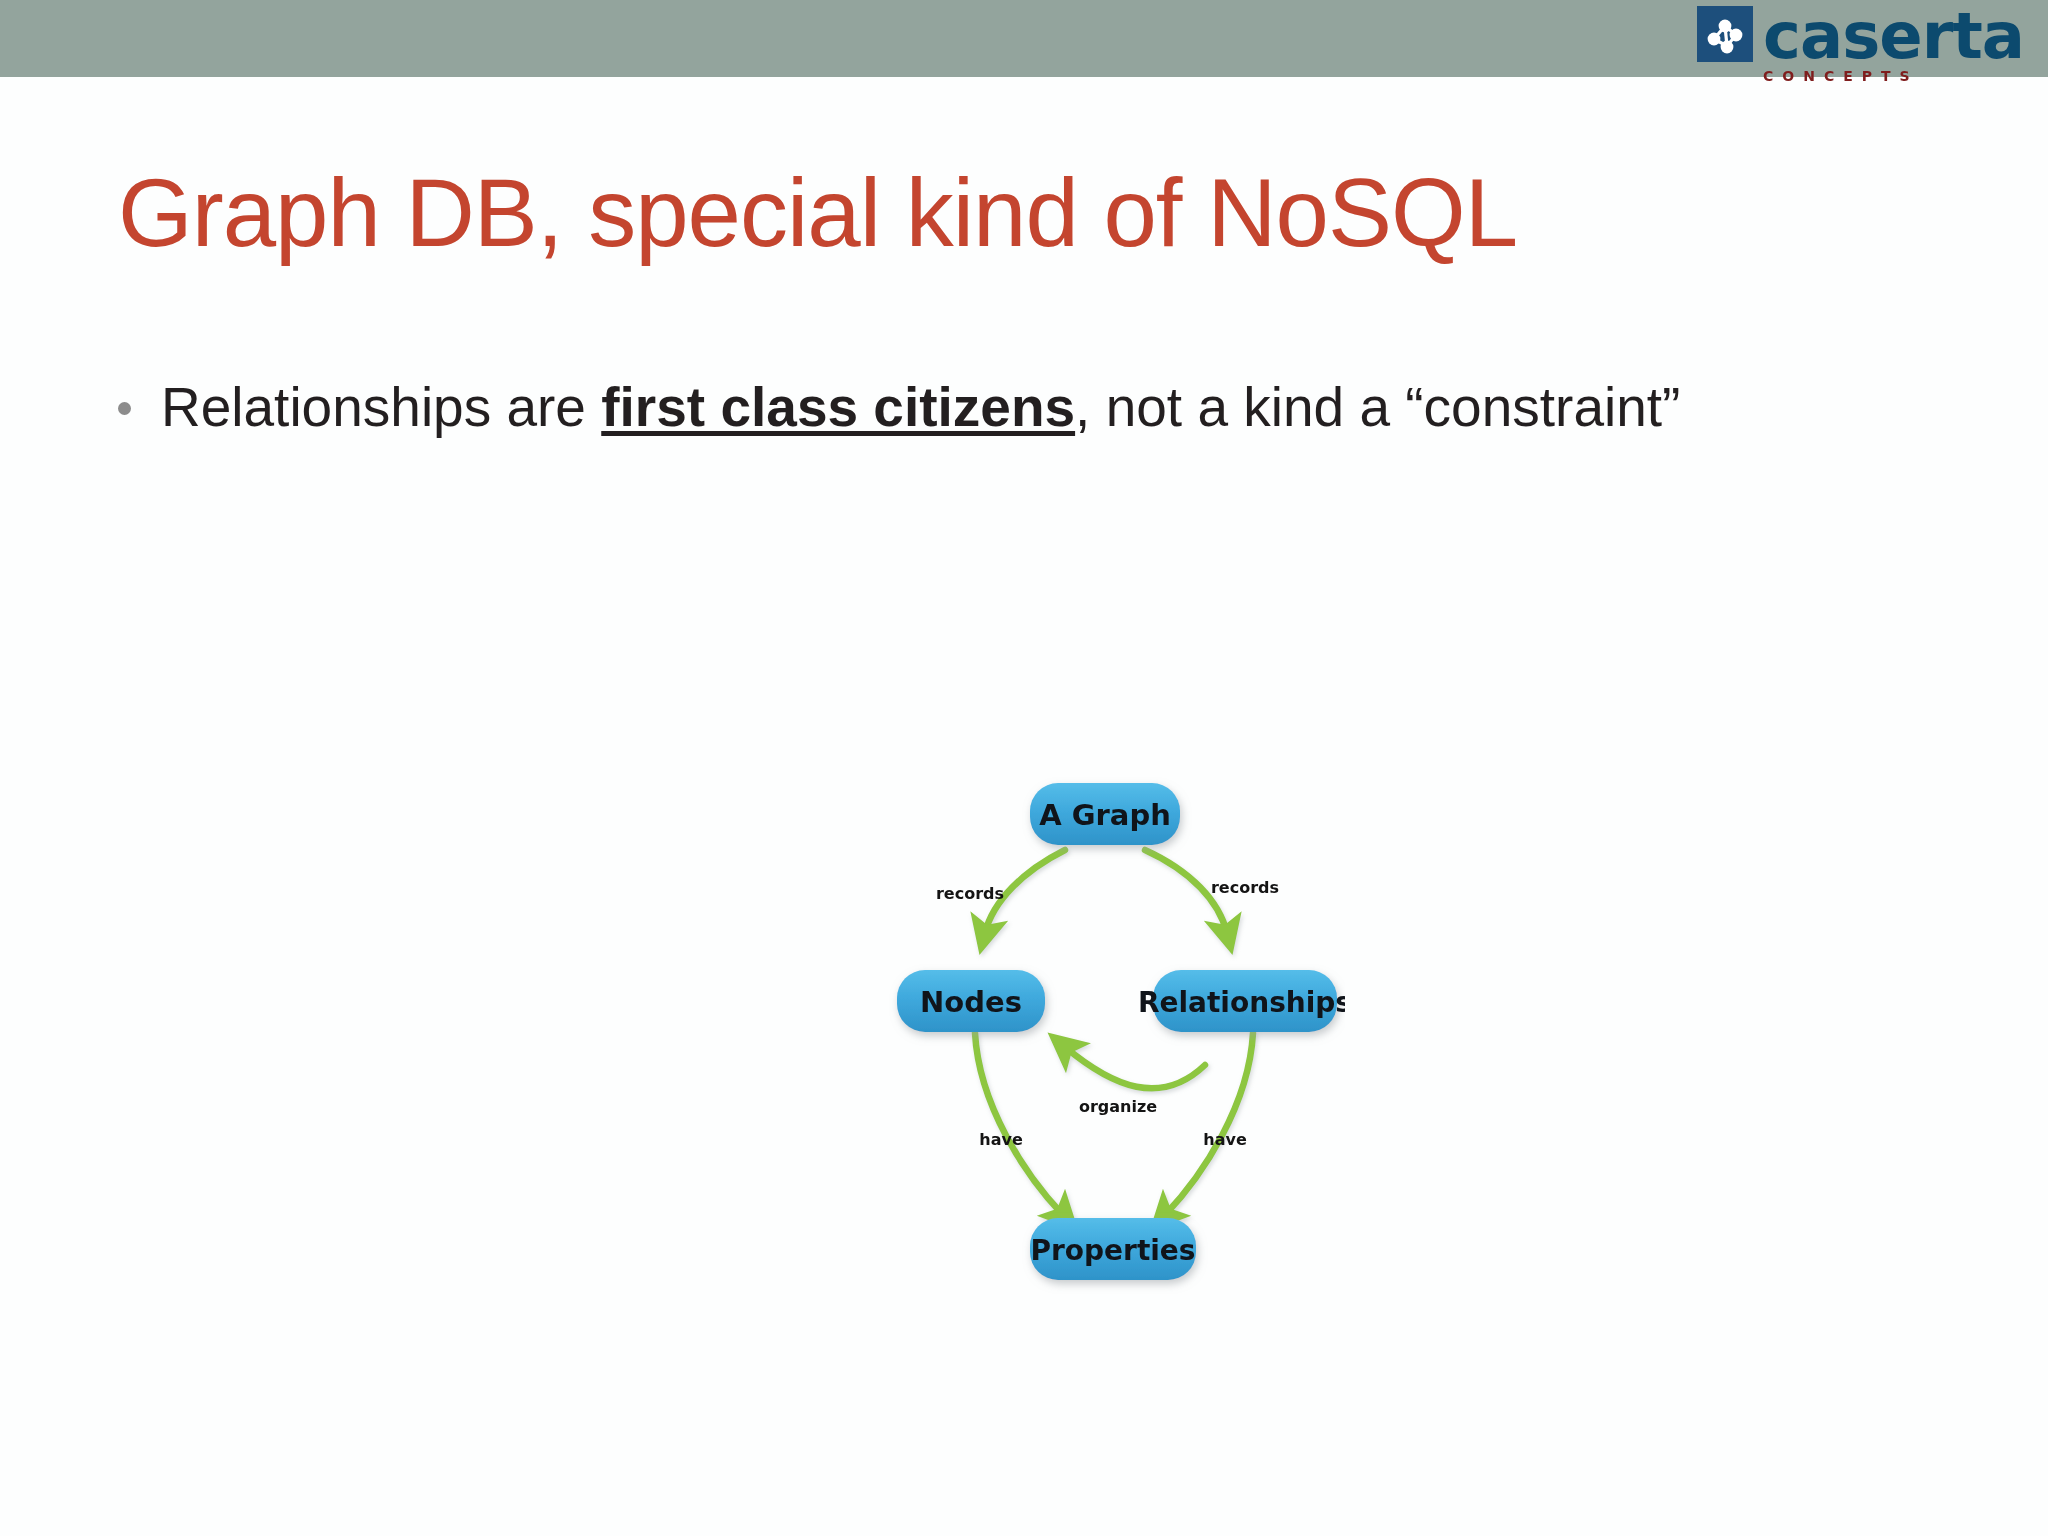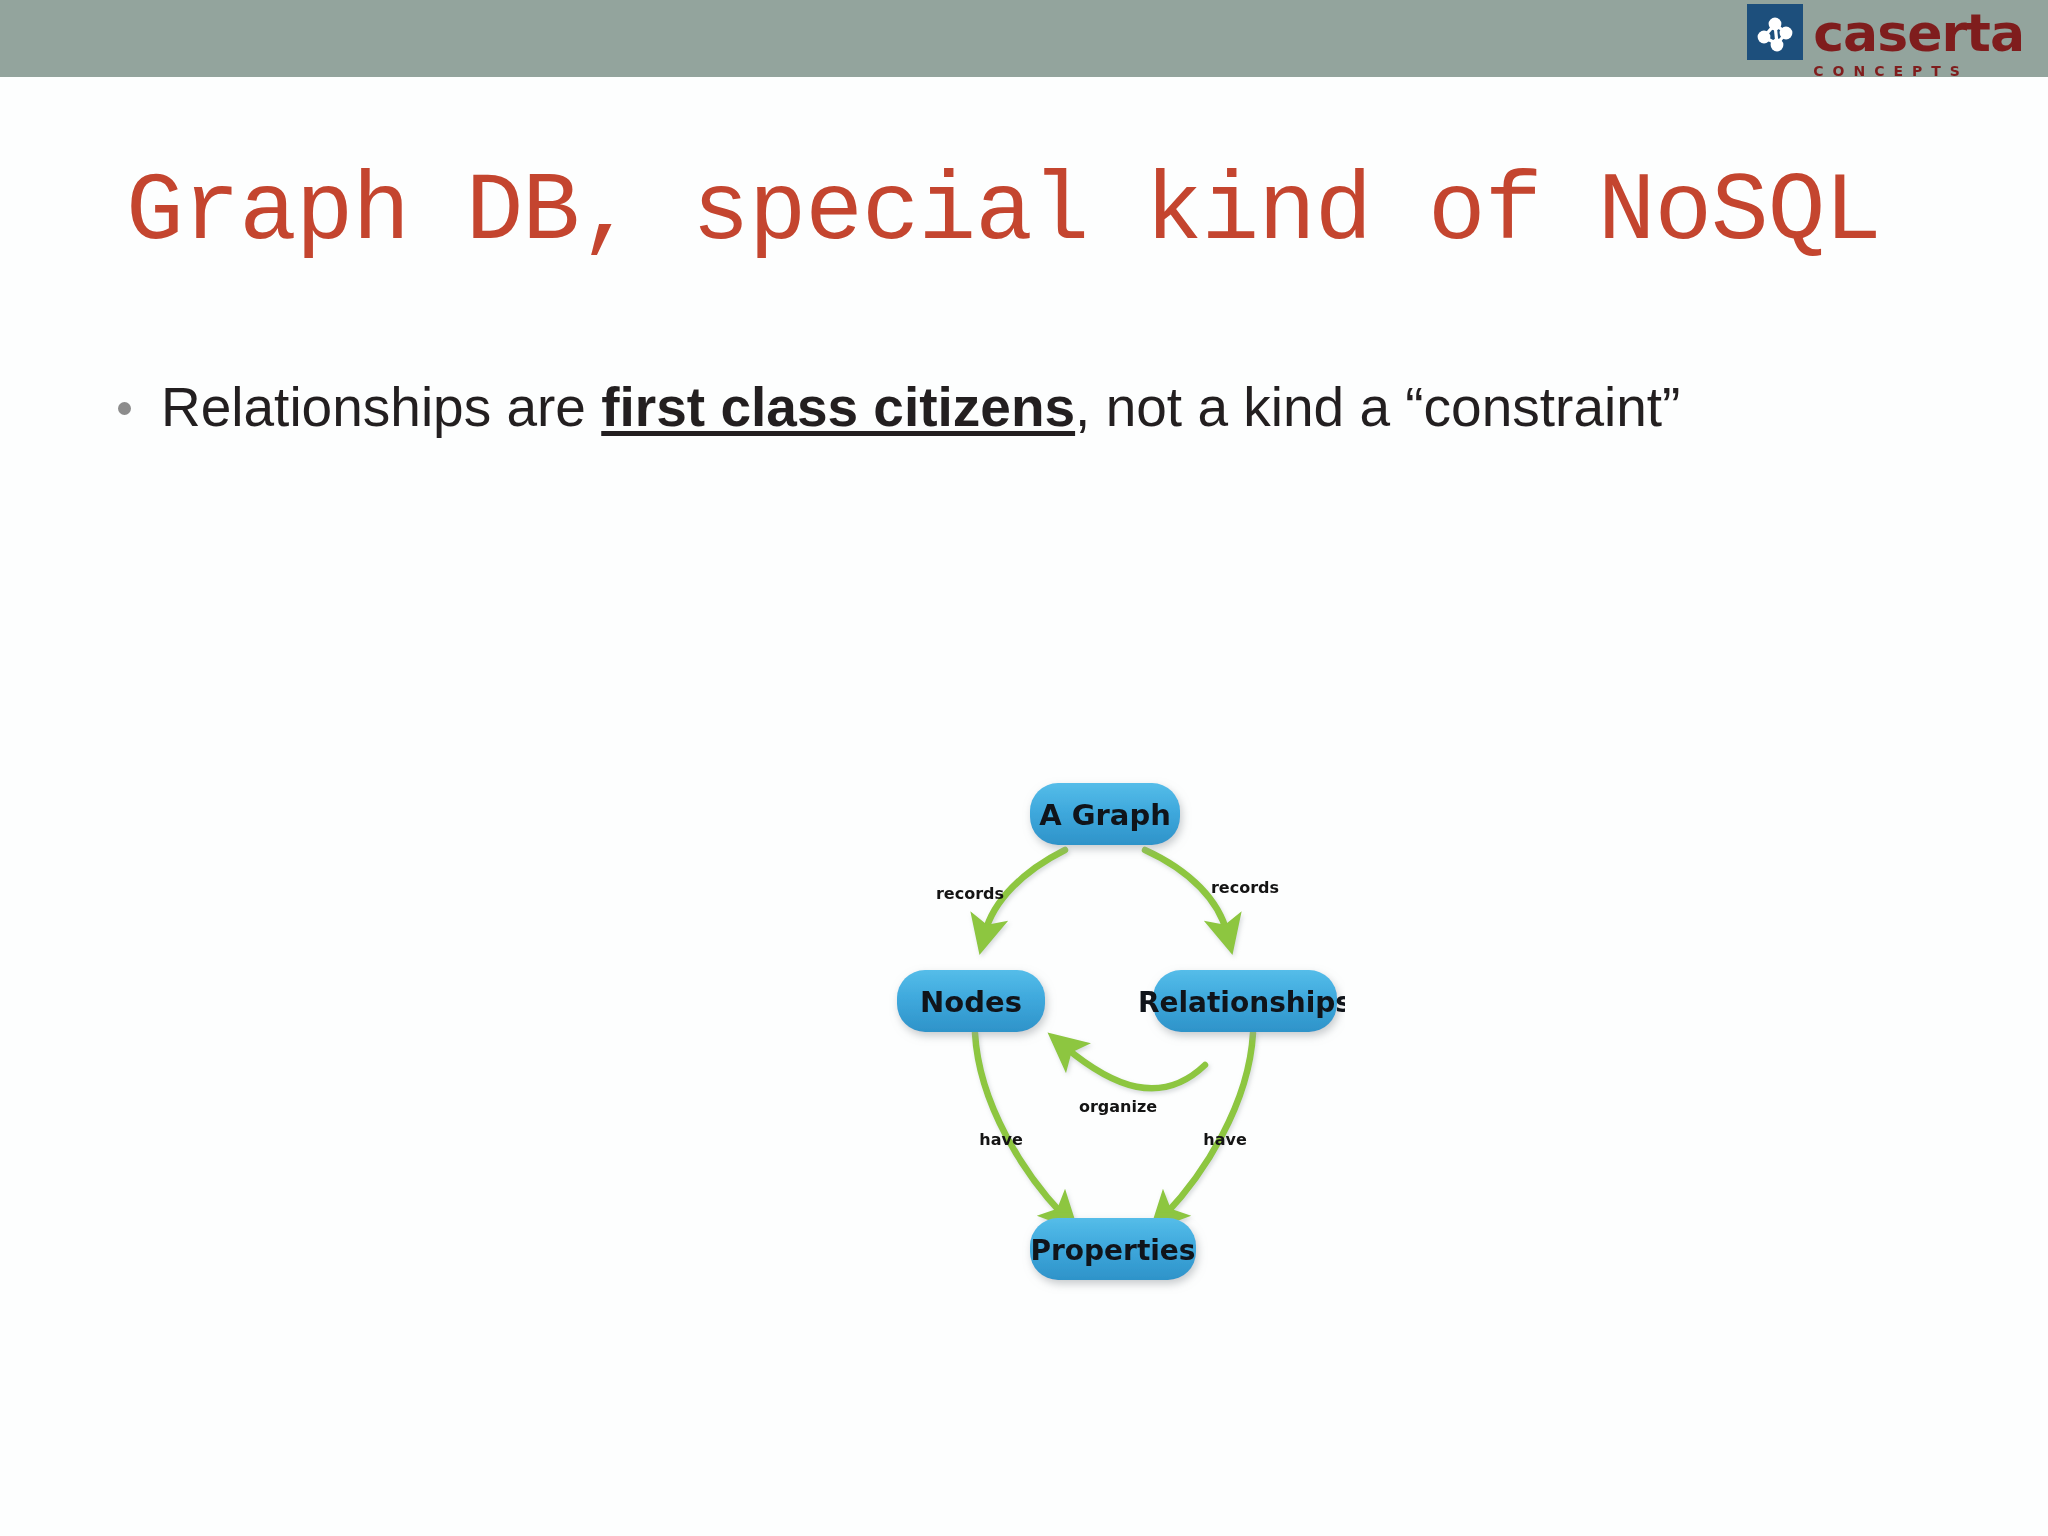--- a/index.html
+++ b/index.html
@@ -43,44 +43,44 @@
     width: 56px;
     height: 56px;
     background: #1d4f7c;
     position: relative;
     flex: 0 0 auto;
     border-radius: 1px;
   }
   .brand-mark svg { display: block; }
   .brand-word {
     font-family: "DejaVu Sans", sans-serif;
-    font-size: 52px;
-    font-weight: 700;
-    color: #7f1d1d;
+    font-size: 64px;
+    font-weight: 700;
+    color: #0c4a6e;
     letter-spacing: -1px;
     line-height: 0.95;
     position: relative;
     top: 2px;
   }
   .brand-sub {
     font-family: "DejaVu Sans", sans-serif;
     font-size: 14px;
     font-weight: 700;
     color: #7f1d1d;
     letter-spacing: 9px;
     margin-left: 66px;
     margin-top: 4px;
   }
 
   
   .slide-title {
     position: absolute;
-    left: 126px;
+    left: 118px;
     top: 158px;
-    font-family: Liberation Mono, monospace;
+    font-family: Liberation Sans, sans-serif;
     font-size: 96px;
     font-weight: 400;
     color: #c4452f;
     letter-spacing: -1px;
     white-space: nowrap;
   }
 
   
   .bullet-list {
     position: absolute;

